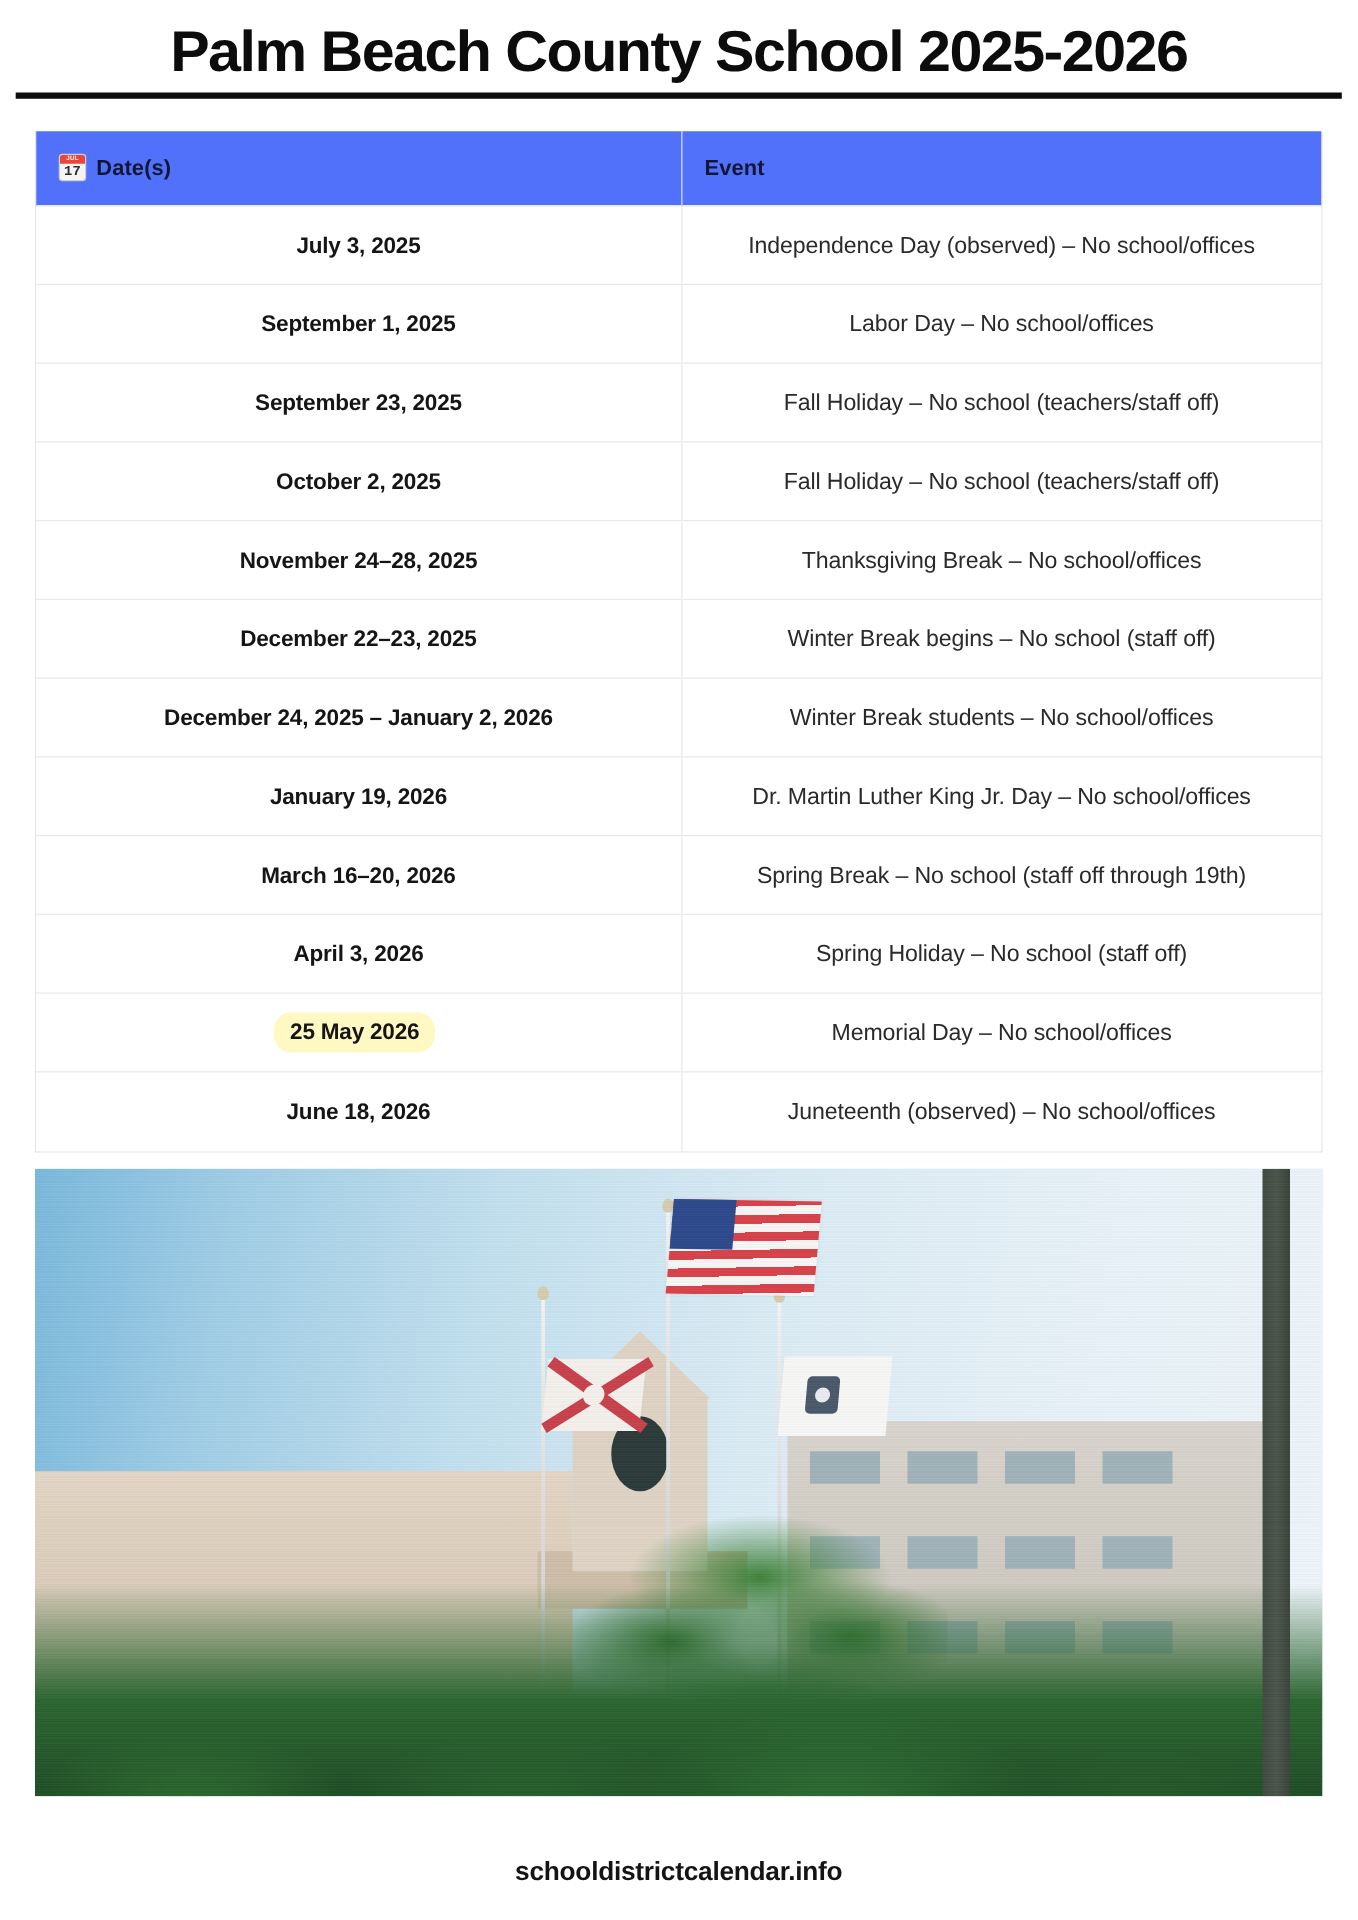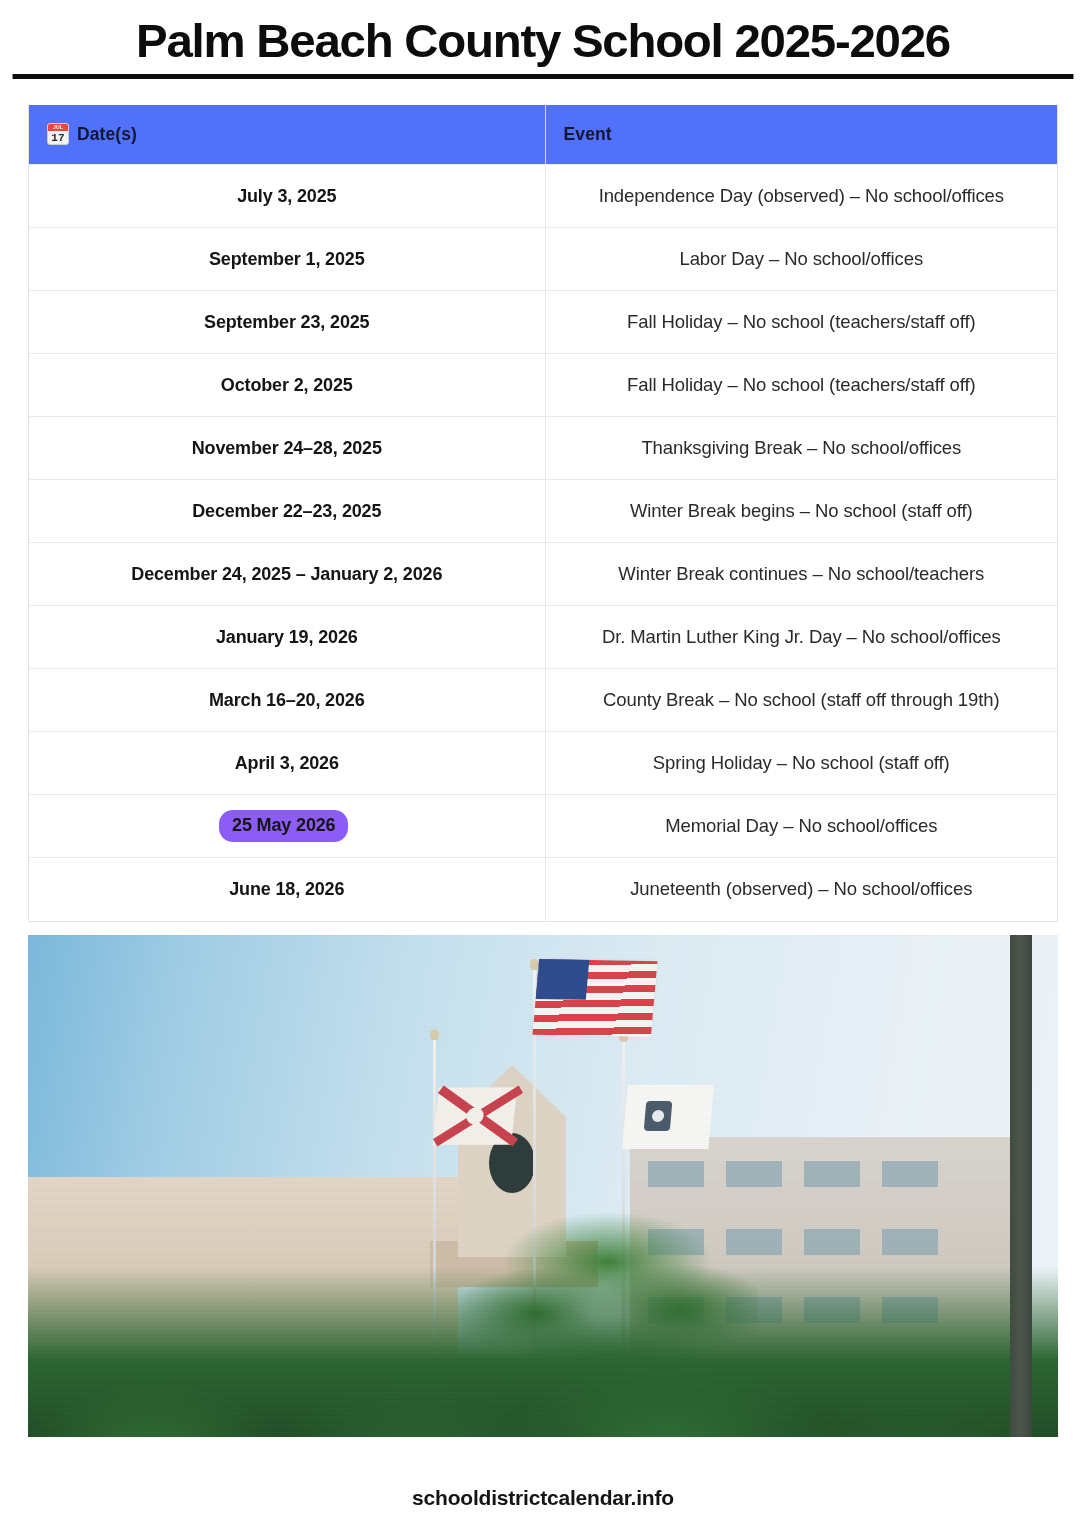--- a/index.html
+++ b/index.html
@@ -123,21 +123,21 @@
     letter-spacing: -0.15px;
   }
   td.event-cell {
     font-size: 18.5px;
     font-weight: 400;
     color: #2a2a2a;
     letter-spacing: -0.1px;
   }
   .date-chip {
     display: inline-block;
-    background: #8b5cf6;
+    background: #fef9c3;
     border-radius: 14px;
     padding: 5px 13px 6px 13px;
     margin-left: -6px;
   }
 
   
   .photo {
     position: relative;
     margin: 13px 28px 0 28px;
     width: 1030px;
@@ -373,29 +373,29 @@
           <tr>
             <td class="date-cell">November 24–28, 2025</td>
             <td class="event-cell">Thanksgiving Break – No school/offices</td>
           </tr>
           <tr>
             <td class="date-cell">December 22–23, 2025</td>
             <td class="event-cell">Winter Break begins – No school (staff off)</td>
           </tr>
           <tr>
             <td class="date-cell">December 24, 2025 – January 2, 2026</td>
-            <td class="event-cell">Winter Break continues – No school/teachers</td>
+            <td class="event-cell">Winter Break students – No school/offices</td>
           </tr>
           <tr>
             <td class="date-cell">January 19, 2026</td>
             <td class="event-cell">Dr. Martin Luther King Jr. Day – No school/offices</td>
           </tr>
           <tr>
             <td class="date-cell">March 16–20, 2026</td>
-            <td class="event-cell">County Break – No school (staff off through 19th)</td>
+            <td class="event-cell">Spring Break – No school (staff off through 19th)</td>
           </tr>
           <tr>
             <td class="date-cell">April 3, 2026</td>
             <td class="event-cell">Spring Holiday – No school (staff off)</td>
           </tr>
           <tr>
             <td class="date-cell"><span class="date-chip">25 May 2026</span></td>
             <td class="event-cell">Memorial Day – No school/offices</td>
           </tr>
           <tr>

